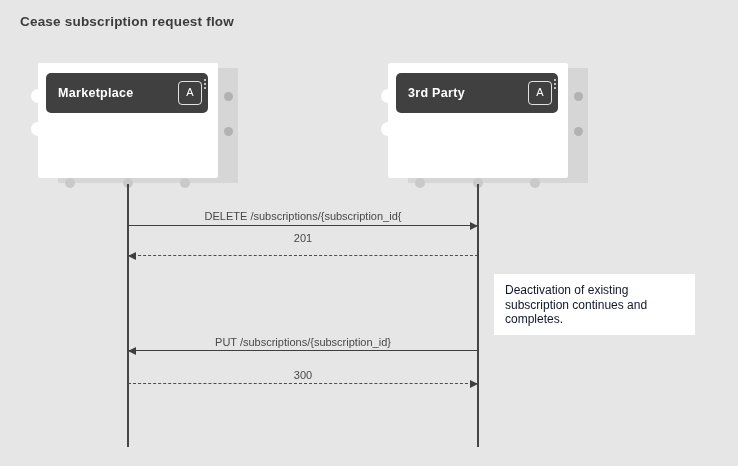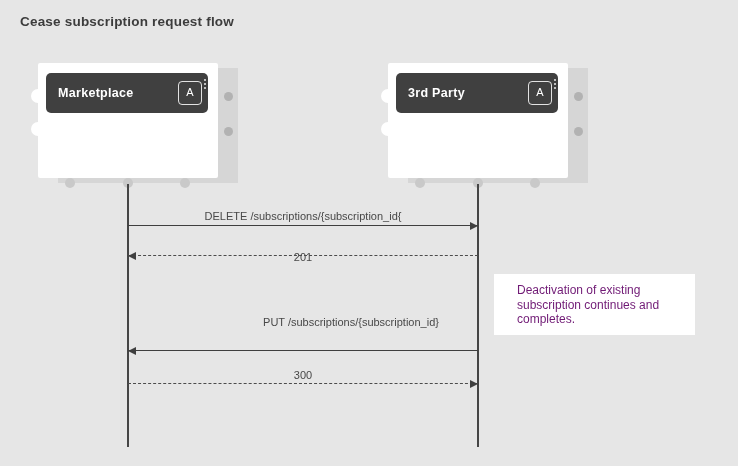--- a/index.html
+++ b/index.html
@@ -123,24 +123,24 @@
   }
   .arrowhead.right { border-left: 8px solid #3f3f3f; }
   .arrowhead.left  { border-right: 8px solid #3f3f3f; }
 
   
   .note-box {
     position: absolute;
     left: 494px; top: 274px;
     width: 201px; height: 61px;
     background: #ffffff;
-    padding: 9px 10px 9px 23px;
+    padding: 9px 10px 9px 11px;
     font-size: 12px;
     line-height: 14.5px;
-    color: #701a75;
+    color: #0f172a;
   }
 </style>
 </head>
 <body>
 
 <div class="page-title">Cease subscription request flow</div>
 
 <div class="actor-panel" style="left:58px; top:68px;">
   <span class="panel-dot side" style="right:5.5px; top:23.5px;"></span>
   <span class="panel-dot side" style="right:5.5px; top:58.5px;"></span>
@@ -183,27 +183,27 @@
   </div>
 </div>
 
 <div class="lifeline" style="left:127px;"></div>
 <div class="lifeline" style="left:477px;"></div>
 
 <div class="msg-label" style="top:210px;">DELETE /subscriptions/{subscription_id{</div>
 <div class="msg-line solid" style="top:225px;"></div>
 <span class="arrowhead right" style="left:470px; top:222px;"></span>
 
-<div class="msg-label" style="top:251px;">201</div>
+<div class="msg-label" style="top:232px;">201</div>
 <div class="msg-line dashed" style="top:255px;"></div>
 <span class="arrowhead left" style="left:128px; top:252px;"></span>
 
 <div class="note-box">
   <span>Deactivation of existing subscription continues and completes.</span>
 </div>
 
-<div class="msg-label" style="top:316px;margin-left:48px;">PUT /subscriptions/{subscription_id}</div>
+<div class="msg-label" style="top:336px;">PUT /subscriptions/{subscription_id}</div>
 <div class="msg-line solid" style="top:350px;"></div>
 <span class="arrowhead left" style="left:128px; top:347px;"></span>
 
 <div class="msg-label" style="top:369px;">300</div>
 <div class="msg-line dashed" style="top:383px;"></div>
 <span class="arrowhead right" style="left:470px; top:380px;"></span>
 
 </body></html>

